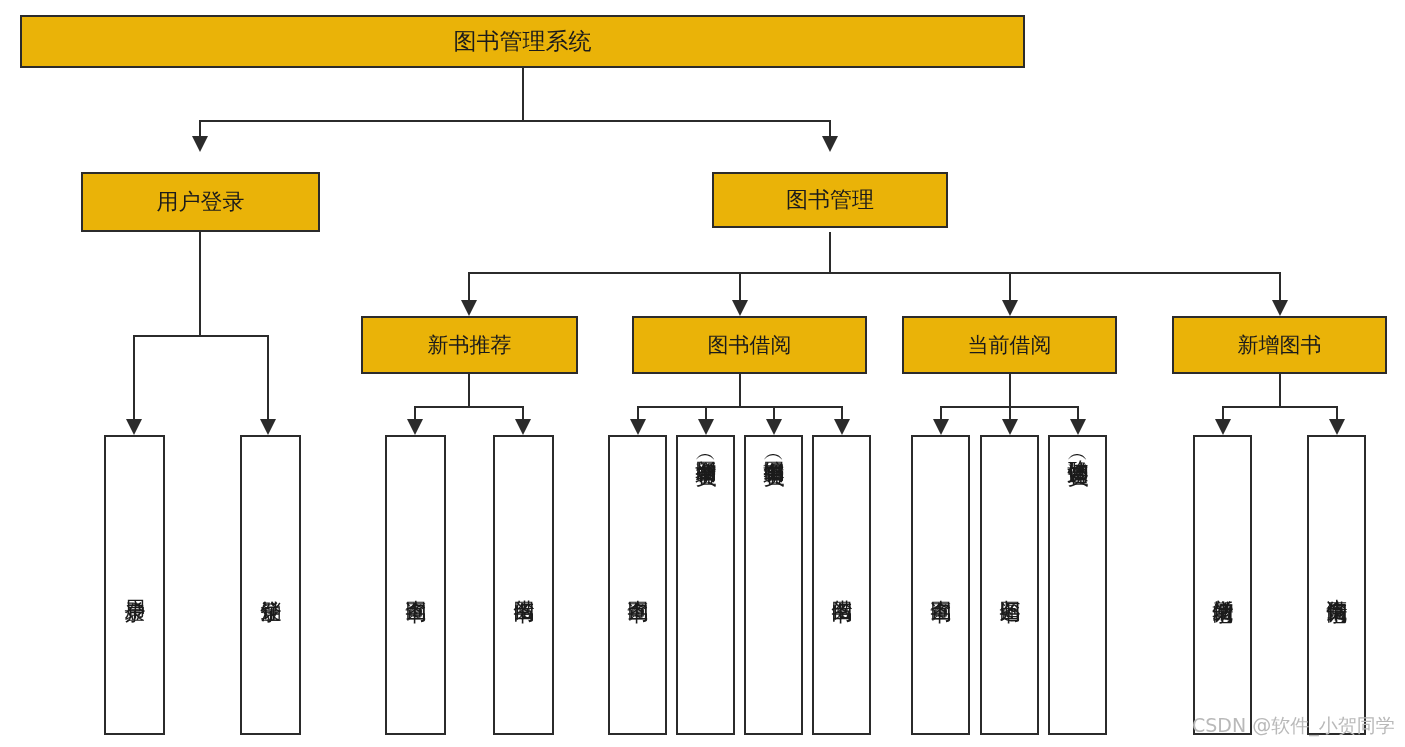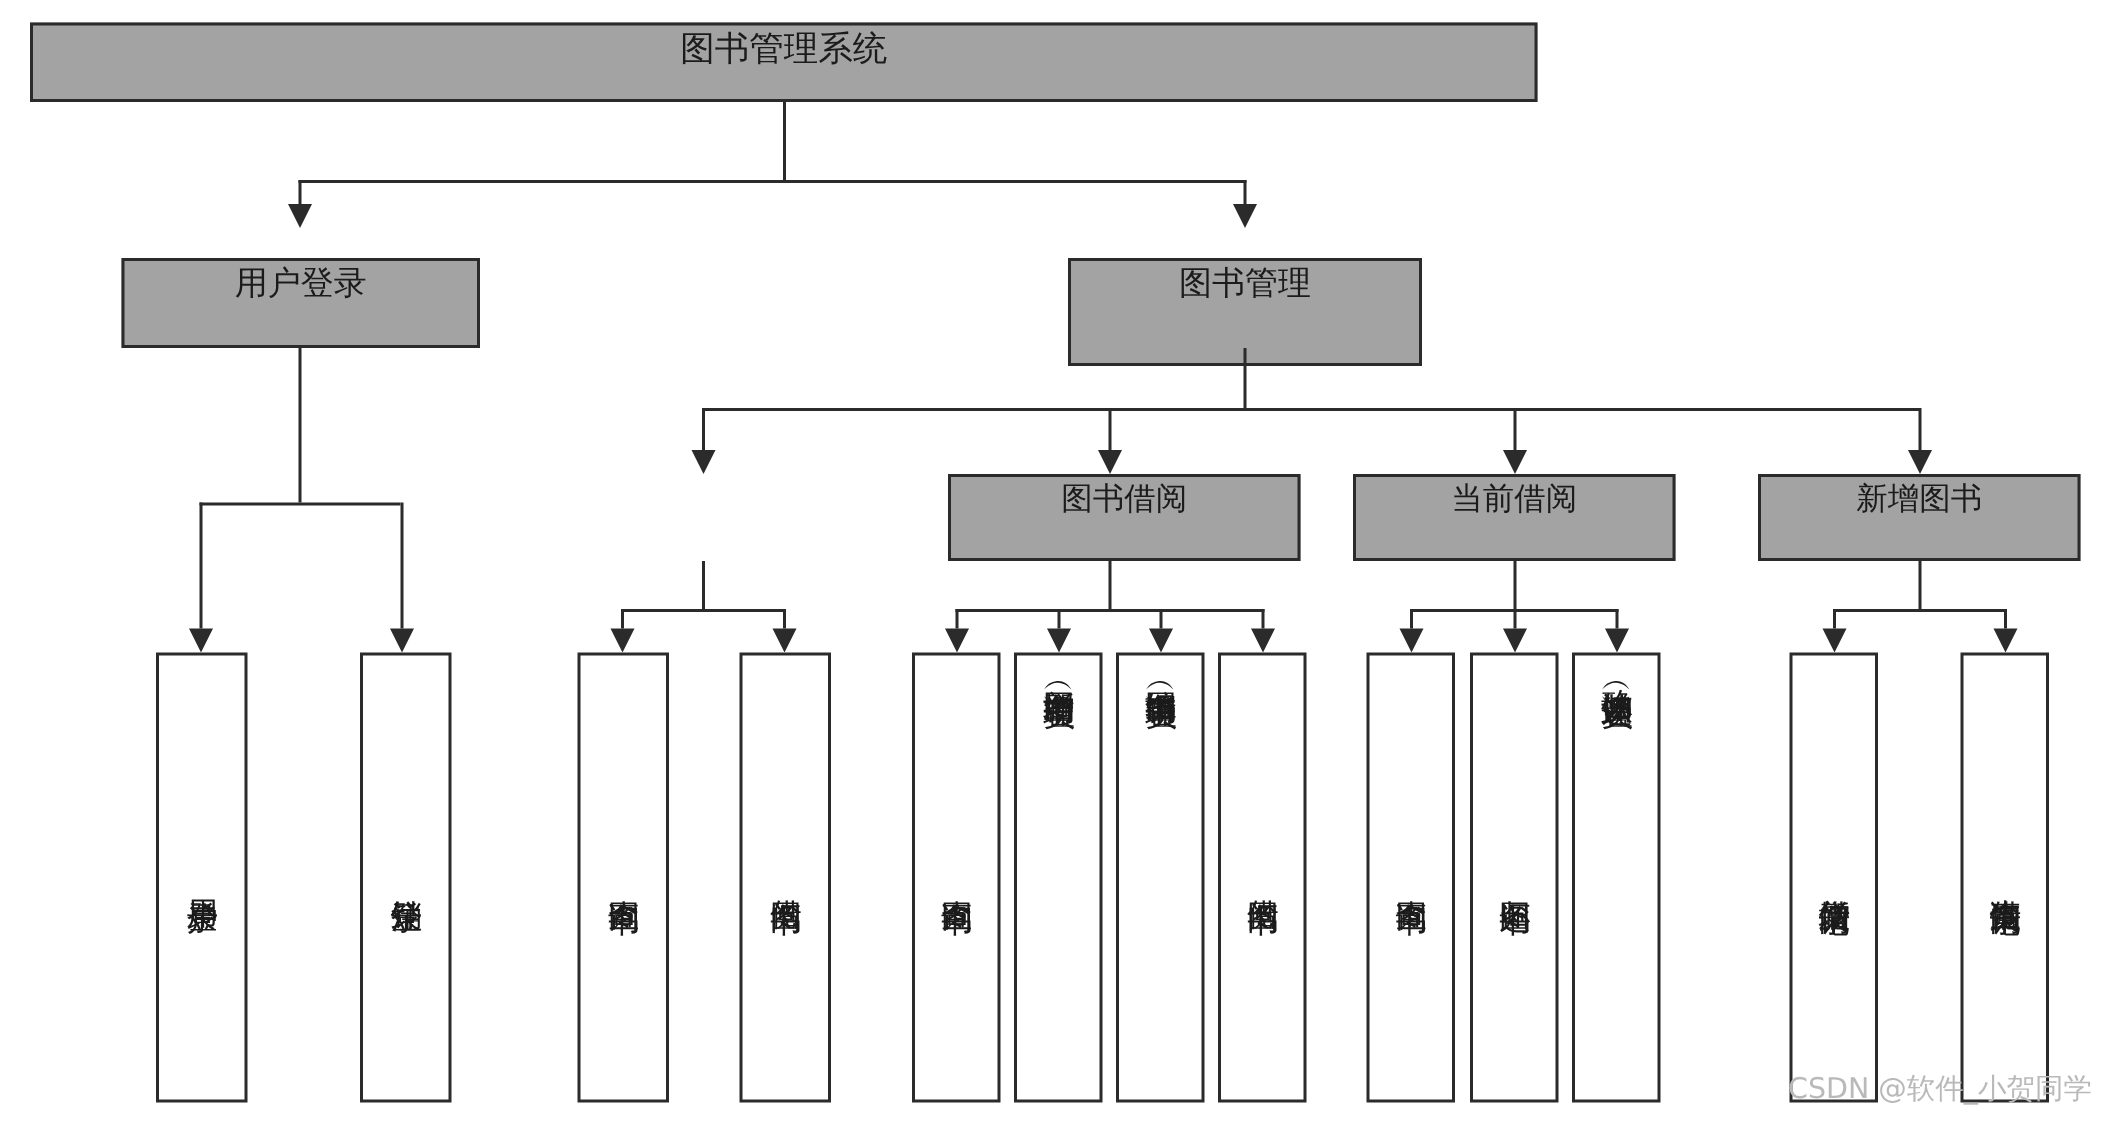--- a/index.html
+++ b/index.html
@@ -15,24 +15,24 @@
     position: relative;
     width: 1405px;
     height: 747px;
     background: #ffffff;
     overflow: hidden;
   }
   
   .node {
     position: absolute;
     box-sizing: border-box;
-    background: #a3a3a3;
+    background: #eab308;
     border: 2px solid #2b2b2b;
     display: flex;
-    align-items: flex-start;
+    align-items: center;
     justify-content: center;
     color: #1b1b1b;
   }
   .node.level-root  { font-size: 23px; }
   .node.level-2     { font-size: 22px; }
   .node.level-3     { font-size: 21px; }
 
   
   .leaf {
     position: absolute;
@@ -95,21 +95,21 @@
   <div class="hline" style="left:199px; top:120px; width:632px;"></div>
 
   <div class="vline" style="left:199px; top:120px; height:16px;"></div>
   <div class="vline" style="left:829px; top:120px; height:16px;"></div>
   <div class="arrow" style="left:192px; top:136px;"></div>
   <div class="arrow" style="left:822px; top:136px;"></div>
 
   <div class="node level-2" style="left:81px; top:172px; width:239px; height:60px;">
     <span>用户登录</span>
   </div>
-  <div class="node level-2" style="left:712px; top:172px; width:236px; height:72px;">
+  <div class="node level-2" style="left:712px; top:172px; width:236px; height:56px;">
     <span>图书管理</span>
   </div>
 
   <div class="vline" style="left:199px; top:232px; height:103px;"></div>
   <div class="hline" style="left:133px; top:335px; width:134px;"></div>
   <div class="vline" style="left:133px; top:335px; height:84px;"></div>
   <div class="vline" style="left:267px; top:335px; height:84px;"></div>
   <div class="arrow" style="left:126px; top:419px;"></div>
   <div class="arrow" style="left:260px; top:419px;"></div>
 
@@ -117,20 +117,23 @@
   <div class="hline" style="left:468px; top:272px; width:812px;"></div>
   <div class="vline" style="left:468px; top:272px; height:28px;"></div>
   <div class="vline" style="left:739px; top:272px; height:28px;"></div>
   <div class="vline" style="left:1009px; top:272px; height:28px;"></div>
   <div class="vline" style="left:1279px; top:272px; height:28px;"></div>
   <div class="arrow" style="left:461px; top:300px;"></div>
   <div class="arrow" style="left:732px; top:300px;"></div>
   <div class="arrow" style="left:1002px; top:300px;"></div>
   <div class="arrow" style="left:1272px; top:300px;"></div>
 
+  <div class="node level-3" style="left:361px; top:316px; width:217px; height:58px;">
+    <span>新书推荐</span>
+  </div>
   <div class="node level-3" style="left:632px; top:316px; width:235px; height:58px;">
     <span>图书借阅</span>
   </div>
   <div class="node level-3" style="left:902px; top:316px; width:215px; height:58px;">
     <span>当前借阅</span>
   </div>
   <div class="node level-3" style="left:1172px; top:316px; width:215px; height:58px;">
     <span>新增图书</span>
   </div>
 

